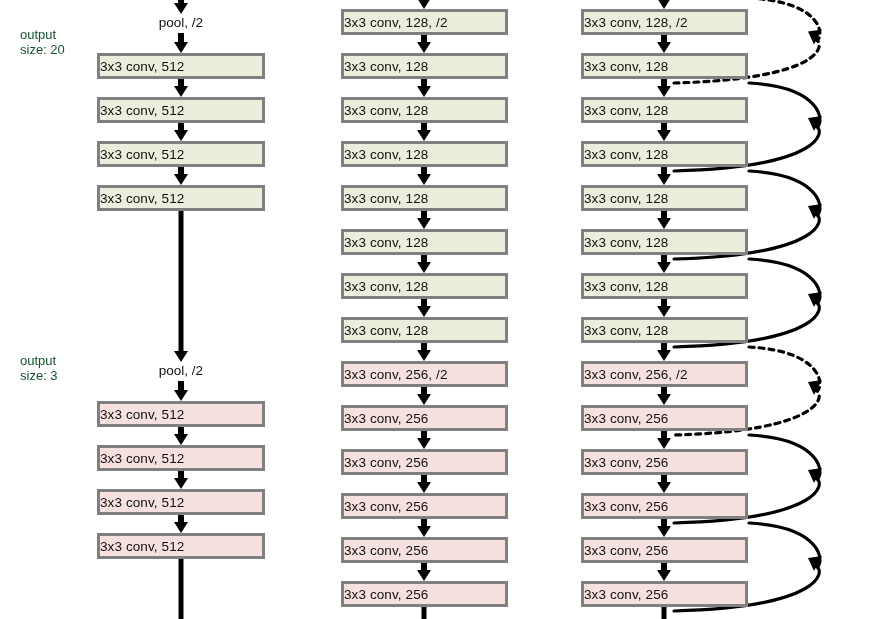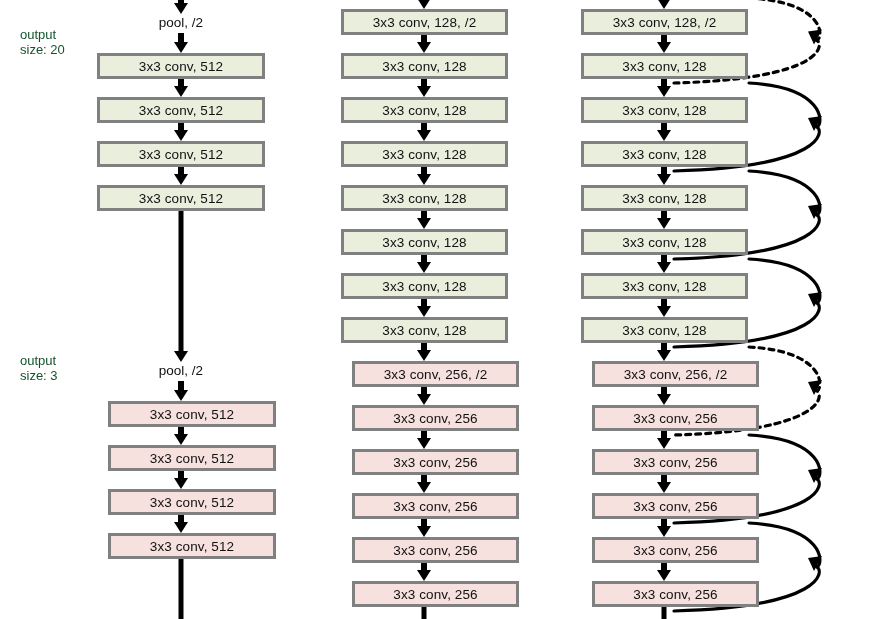--- a/index.html
+++ b/index.html
@@ -1,24 +1,24 @@
 <!DOCTYPE html>
 <html><head>
 <meta charset="utf-8">
 <style>
   html,body{margin:0;padding:0;background:#ffffff;}
   body{width:872px;height:619px;position:relative;overflow:hidden;
        font-family:"Liberation Sans","DejaVu Sans",sans-serif;}
   #stage{position:absolute;left:0;top:0;width:872px;height:619px;}
   svg.edges{position:absolute;left:0;top:0;width:872px;height:619px;pointer-events:none;}
   .box{position:absolute;box-sizing:border-box;border:3px solid #808080;
-       display:flex;align-items:center;justify-content:center;
+       display:flex;align-items:center;justify-content:flex-start;
        font-size:13.5px;color:#111111;height:26px;white-space:nowrap;letter-spacing:.1px;}
   .box.green{background:#e9efdc;}
-  .box.pink{background:#f7e1de;margin-left:11px;}
+  .box.pink{background:#f7e1de;}
   .plain{position:absolute;font-size:13.5px;color:#111111;white-space:nowrap;}
   .sizelabel{position:absolute;font-size:13px;color:#14532d;line-height:15px;white-space:nowrap;}
 </style>
 </head>
 <body>
 
 <div id="stage">
   <svg class="edges" id="edge-layer" viewBox="0 0 872 619">
       <g>
         <line x1="181" y1="-6" x2="181" y2="5" stroke="#000000" stroke-width="6" stroke-linecap="butt"></line>

